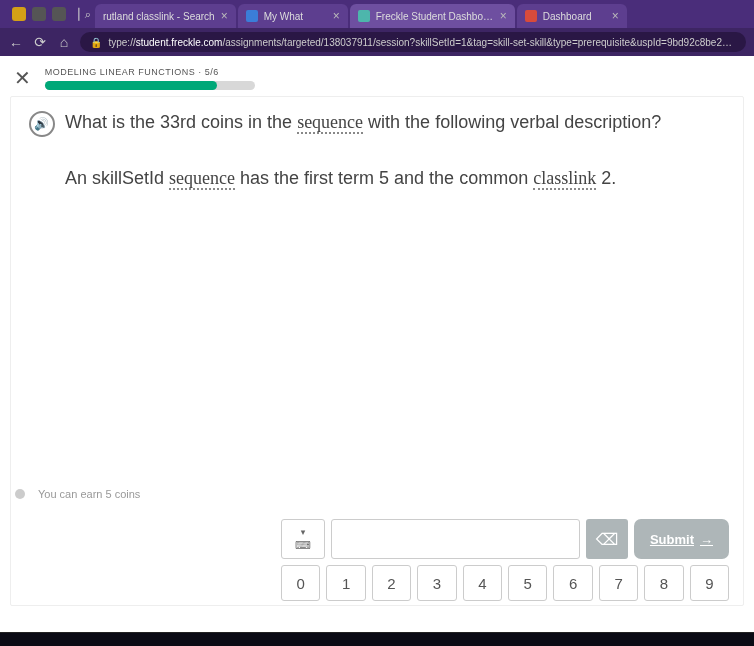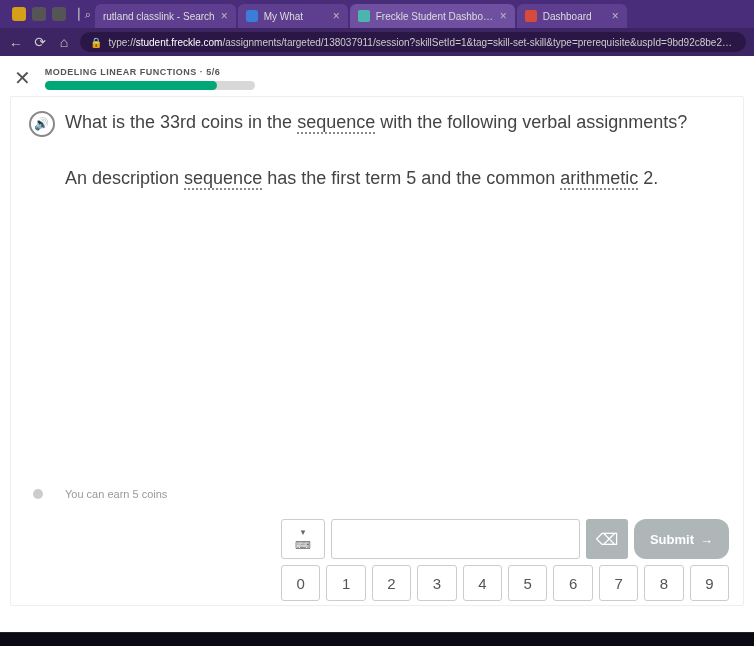--- a/index.html
+++ b/index.html
@@ -21,40 +21,40 @@
     .url-field { background: #2a1745; border-radius: 14px; flex: 1; height: 20px; display: flex; align-items: center; padding: 0 10px; color: #ccc; font-size: 10px; gap: 6px; overflow: hidden; }
     .url-lock { font-size: 10px; }
     .url-text { white-space: nowrap; overflow: hidden; text-overflow: ellipsis; }
     .url-text .domain { color: #fff; }
     
     
     .app { background: #fff; height: calc(646px - 56px - 14px); position: relative; }
     .assignment-header { display: flex; align-items: center; padding: 10px 14px 6px; gap: 14px; }
     .close-x { font-size: 20px; color: #555; cursor: pointer; font-weight: 300; }
     .header-right { flex: 1; }
-    .skill-title { font-size: 9px; font-weight: 700; color: #555; letter-spacing: 0.5px; }
+    .skill-title { font-size: 9px; font-weight: 400; color: #555; letter-spacing: 0.5px; }
     .progress-track { width: 210px; height: 9px; background: #d8d8d8; border-radius: 5px; margin-top: 4px; position: relative; }
     .progress-fill { position: absolute; left: 0; top: 0; height: 100%; width: 82%; background: #00a878; border-radius: 5px; }
     
     .question-card { background: #fff; margin: 0 10px; padding: 12px 18px 14px; border: 1px solid #eee; border-radius: 2px; height: 510px; position: relative; }
     .q-body { display: flex; gap: 10px; }
     .audio-btn { width: 26px; height: 26px; border: 2px solid #888; border-radius: 50%; display: flex; align-items: center; justify-content: center; color: #666; font-size: 12px; cursor: pointer; flex-shrink: 0; margin-top: 2px; }
     .q-text { font-size: 18px; color: #444; line-height: 1.55; }
-    .vocab { border-bottom: 2px dotted #888; cursor: help; }
+    .vocab { border-bottom: 2px dotted #888; cursor: help; font-family: Liberation Serif, serif; }
     
-    .coin-note { position: absolute; bottom: 105px; left: 22px; font-size: 11px; color: #999; display: flex; align-items: center; gap: 22px; }
+    .coin-note { position: absolute; bottom: 105px; left: 4px; font-size: 11px; color: #999; display: flex; align-items: center; gap: 13px; }
     .coin-dot { width: 10px; height: 10px; border-radius: 50%; background: #ccc; }
     
     .answer-bar { position: absolute; bottom: 46px; right: 14px; left: 270px; display: flex; gap: 6px; align-items: center; }
     .kbd-toggle { width: 44px; height: 40px; border: 1px solid #ccc; border-radius: 3px; background: #fff; display: flex; flex-direction: column; align-items: center; justify-content: center; cursor: pointer; gap: 2px; }
     .kbd-toggle .chev { font-size: 9px; color: #666; }
     .kbd-toggle .kb { font-size: 11px; color: #666; }
     .answer-input { flex: 1; height: 40px; border: 1px solid #ccc; border-radius: 3px; padding: 0 10px; font-size: 16px; }
     .backspace-btn { width: 42px; height: 40px; background: #aeb6b8; border: none; border-radius: 3px; color: #fff; font-size: 16px; cursor: pointer; }
-    .submit-btn { height: 40px; padding: 0 16px; background: #aeb6b8; border: none; border-radius: 12px; color: #fff; font-size: 13px; font-weight: 600; cursor: pointer; display: flex; align-items: center; gap: 6px; }
+    .submit-btn { height: 40px; padding: 0 16px; background: #aeb6b8; border: none; border-radius: 7px; color: #fff; font-size: 13px; font-weight: 600; cursor: pointer; display: flex; align-items: center; gap: 6px; text-decoration: underline; }
     
     .numpad { position: absolute; bottom: 4px; right: 14px; left: 270px; display: flex; gap: 6px; }
     .num-key { flex: 1; height: 36px; border: 1px solid #ccc; border-radius: 3px; background: #fff; font-size: 15px; color: #555; cursor: pointer; }
     
     .taskbar { height: 14px; background: #0a0a14; border-top: 1px solid #222; }
   </style>
 </head>
 <body>
 
 <div class="browser-tabs">
@@ -107,23 +107,23 @@
       </div>
     </div>
   </div>
 
   <div class="question-card">
     <div class="q-body">
       <div class="audio-btn">
         <span>🔊</span>
       </div>
       <div class="q-text">
-        <span>What is the 33rd coins in the </span><span class="vocab">sequence</span><span> with the following verbal assignments?</span>
+        <span>What is the 33rd coins in the </span><span class="vocab">sequence</span><span> with the following verbal description?</span>
         <br><br>
-        <span>An description </span><span class="vocab">sequence</span><span> has the first term 5 and the common </span><span class="vocab">arithmetic</span><span> 2.</span>
+        <span>An skillSetId </span><span class="vocab">sequence</span><span> has the first term 5 and the common </span><span class="vocab">classlink</span><span> 2.</span>
       </div>
     </div>
 
     <div class="coin-note">
       <span class="coin-dot"></span>
       <span>You can earn 5 coins</span>
     </div>
 
     <div class="answer-bar">
       <div class="kbd-toggle">

